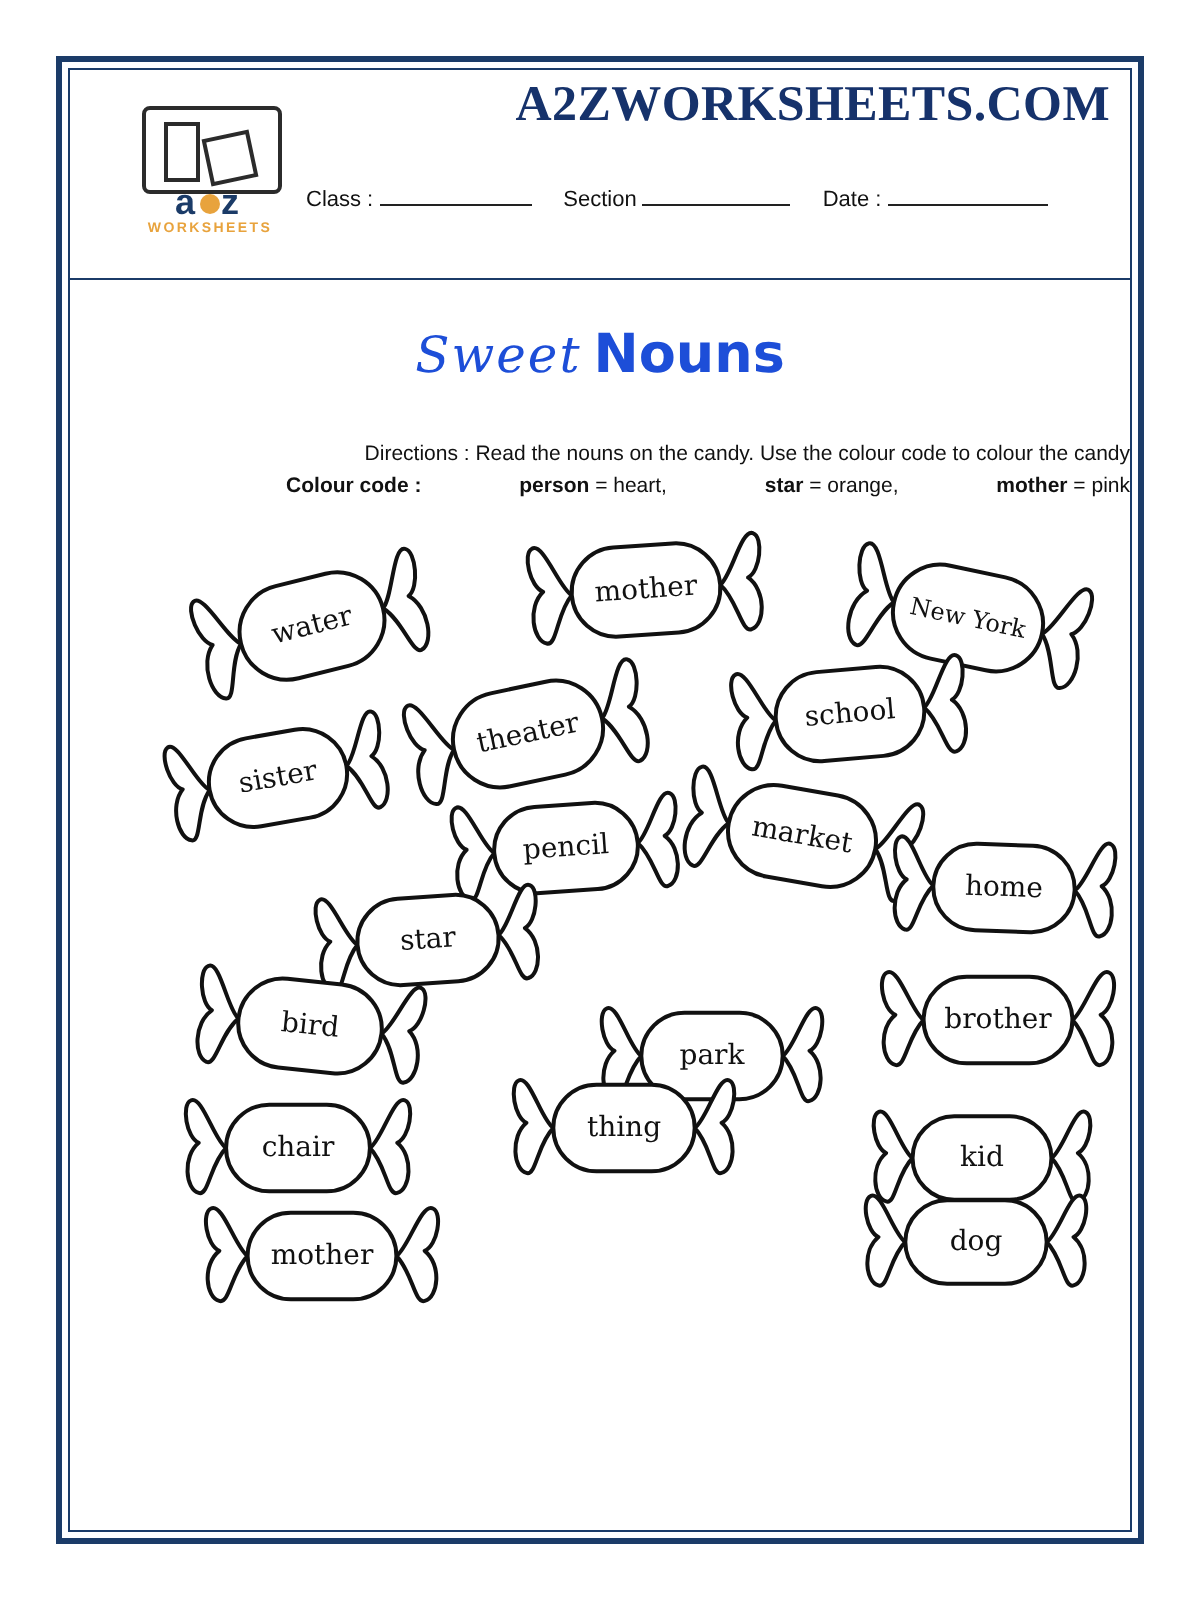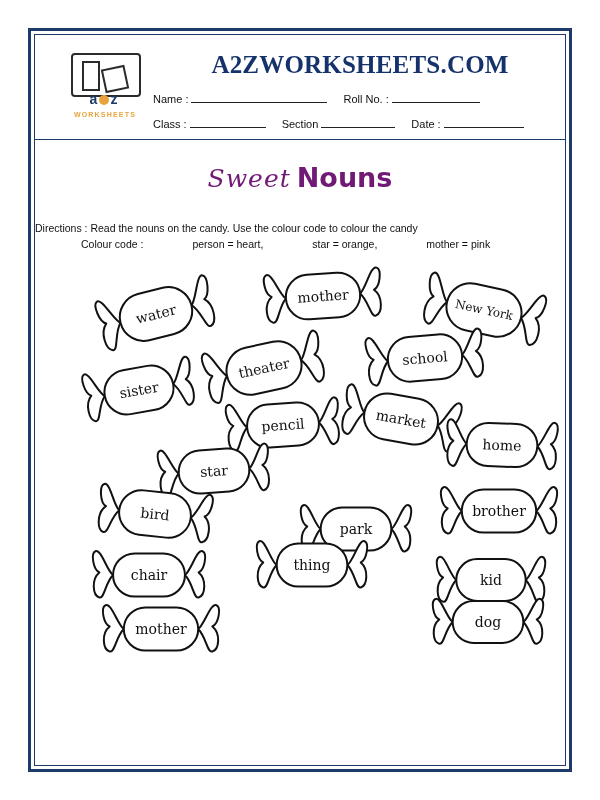--- a/index.html
+++ b/index.html
@@ -51,23 +51,23 @@
   
   .header {
     position: relative;
     height: 105px;
     border-bottom: 1px solid #1b3b68;
     box-sizing: border-box;
   }
   .brand-title {
     position: absolute;
     left: 130px;
-    top: 16px;
+    top: 4px;
     width: 390px;
-    text-align: center;
+    text-align: right;
     font-family: "Liberation Serif", serif;
     font-weight: bold;
     font-size: 25px;
     color: #16326b;
     letter-spacing: 0.2px;
   }
   .logo {
     position: absolute;
     left: 26px;
     top: 18px;
@@ -106,21 +106,21 @@
     transform: rotate(-12deg);
   }
   .logo-a2z {
     position: absolute;
     left: 6px;
     top: 38px;
     width: 74px;
     text-align: center;
     font-family: "Liberation Sans", sans-serif;
     font-weight: bold;
-    font-size: 14px;
+    font-size: 18px;
     color: #1b3b68;
     letter-spacing: 1px;
   }
   .logo-dot {
     display: inline-block;
     width: 10px;
     height: 10px;
     background: #e8a33d;
     border-radius: 50%;
     vertical-align: middle;
@@ -166,43 +166,43 @@
   .fl-class { width: 76px; }
   .fl-section { width: 74px; }
   .fl-date { width: 80px; }
   .gap { display: inline-block; width: 16px; }
 
   
   .worksheet-title {
     margin-top: 22px;
     text-align: center;
     font-size: 27px;
-    color: #701a75;
+    color: #1d4ed8;
   }
   .title-sweet {
     font-family: "DejaVu Serif", serif;
     font-style: italic;
     font-weight: normal;
     font-size: 25px;
     letter-spacing: 1px;
   }
   .title-nouns {
     font-family: "DejaVu Sans", sans-serif;
     font-weight: bold;
     font-size: 27px;
     margin-left: 6px;
   }
   .directions {
     margin-top: 26px;
-    text-align: left;
+    text-align: right;
     font-size: 10.5px;
     color: #111111;
     line-height: 1.55;
   }
-  .directions b { font-weight: normal; padding-left: 46px; }
+  .directions b { font-weight: bold; padding-left: 46px; }
 
   
   .candy-area {
     position: relative;
     width: 530px;
     height: 460px;
     margin-top: 10px;
   }
   .candy {
     position: absolute;
@@ -240,27 +240,20 @@
         <div class="logo-a2z">
           <span>a</span><span class="logo-dot"></span><span>z</span>
         </div>
         <div class="logo-sub">WORKSHEETS</div>
       </div>
 
       <div class="brand-title">A2ZWORKSHEETS.COM</div>
 
       <div class="fields">
         <div class="field-row">
-          <span class="field-label">Name :</span>
-          <span class="field-line fl-name"></span>
-          <span class="gap"></span>
-          <span class="field-label">Roll No. :</span>
-          <span class="field-line fl-roll"></span>
-        </div>
-        <div class="field-row">
           <span class="field-label">Class :</span>
           <span class="field-line fl-class"></span>
           <span class="gap"></span>
           <span class="field-label">Section</span>
           <span class="field-line fl-section"></span>
           <span class="gap"></span>
           <span class="field-label">Date :</span>
           <span class="field-line fl-date"></span>
         </div>
       </div>

